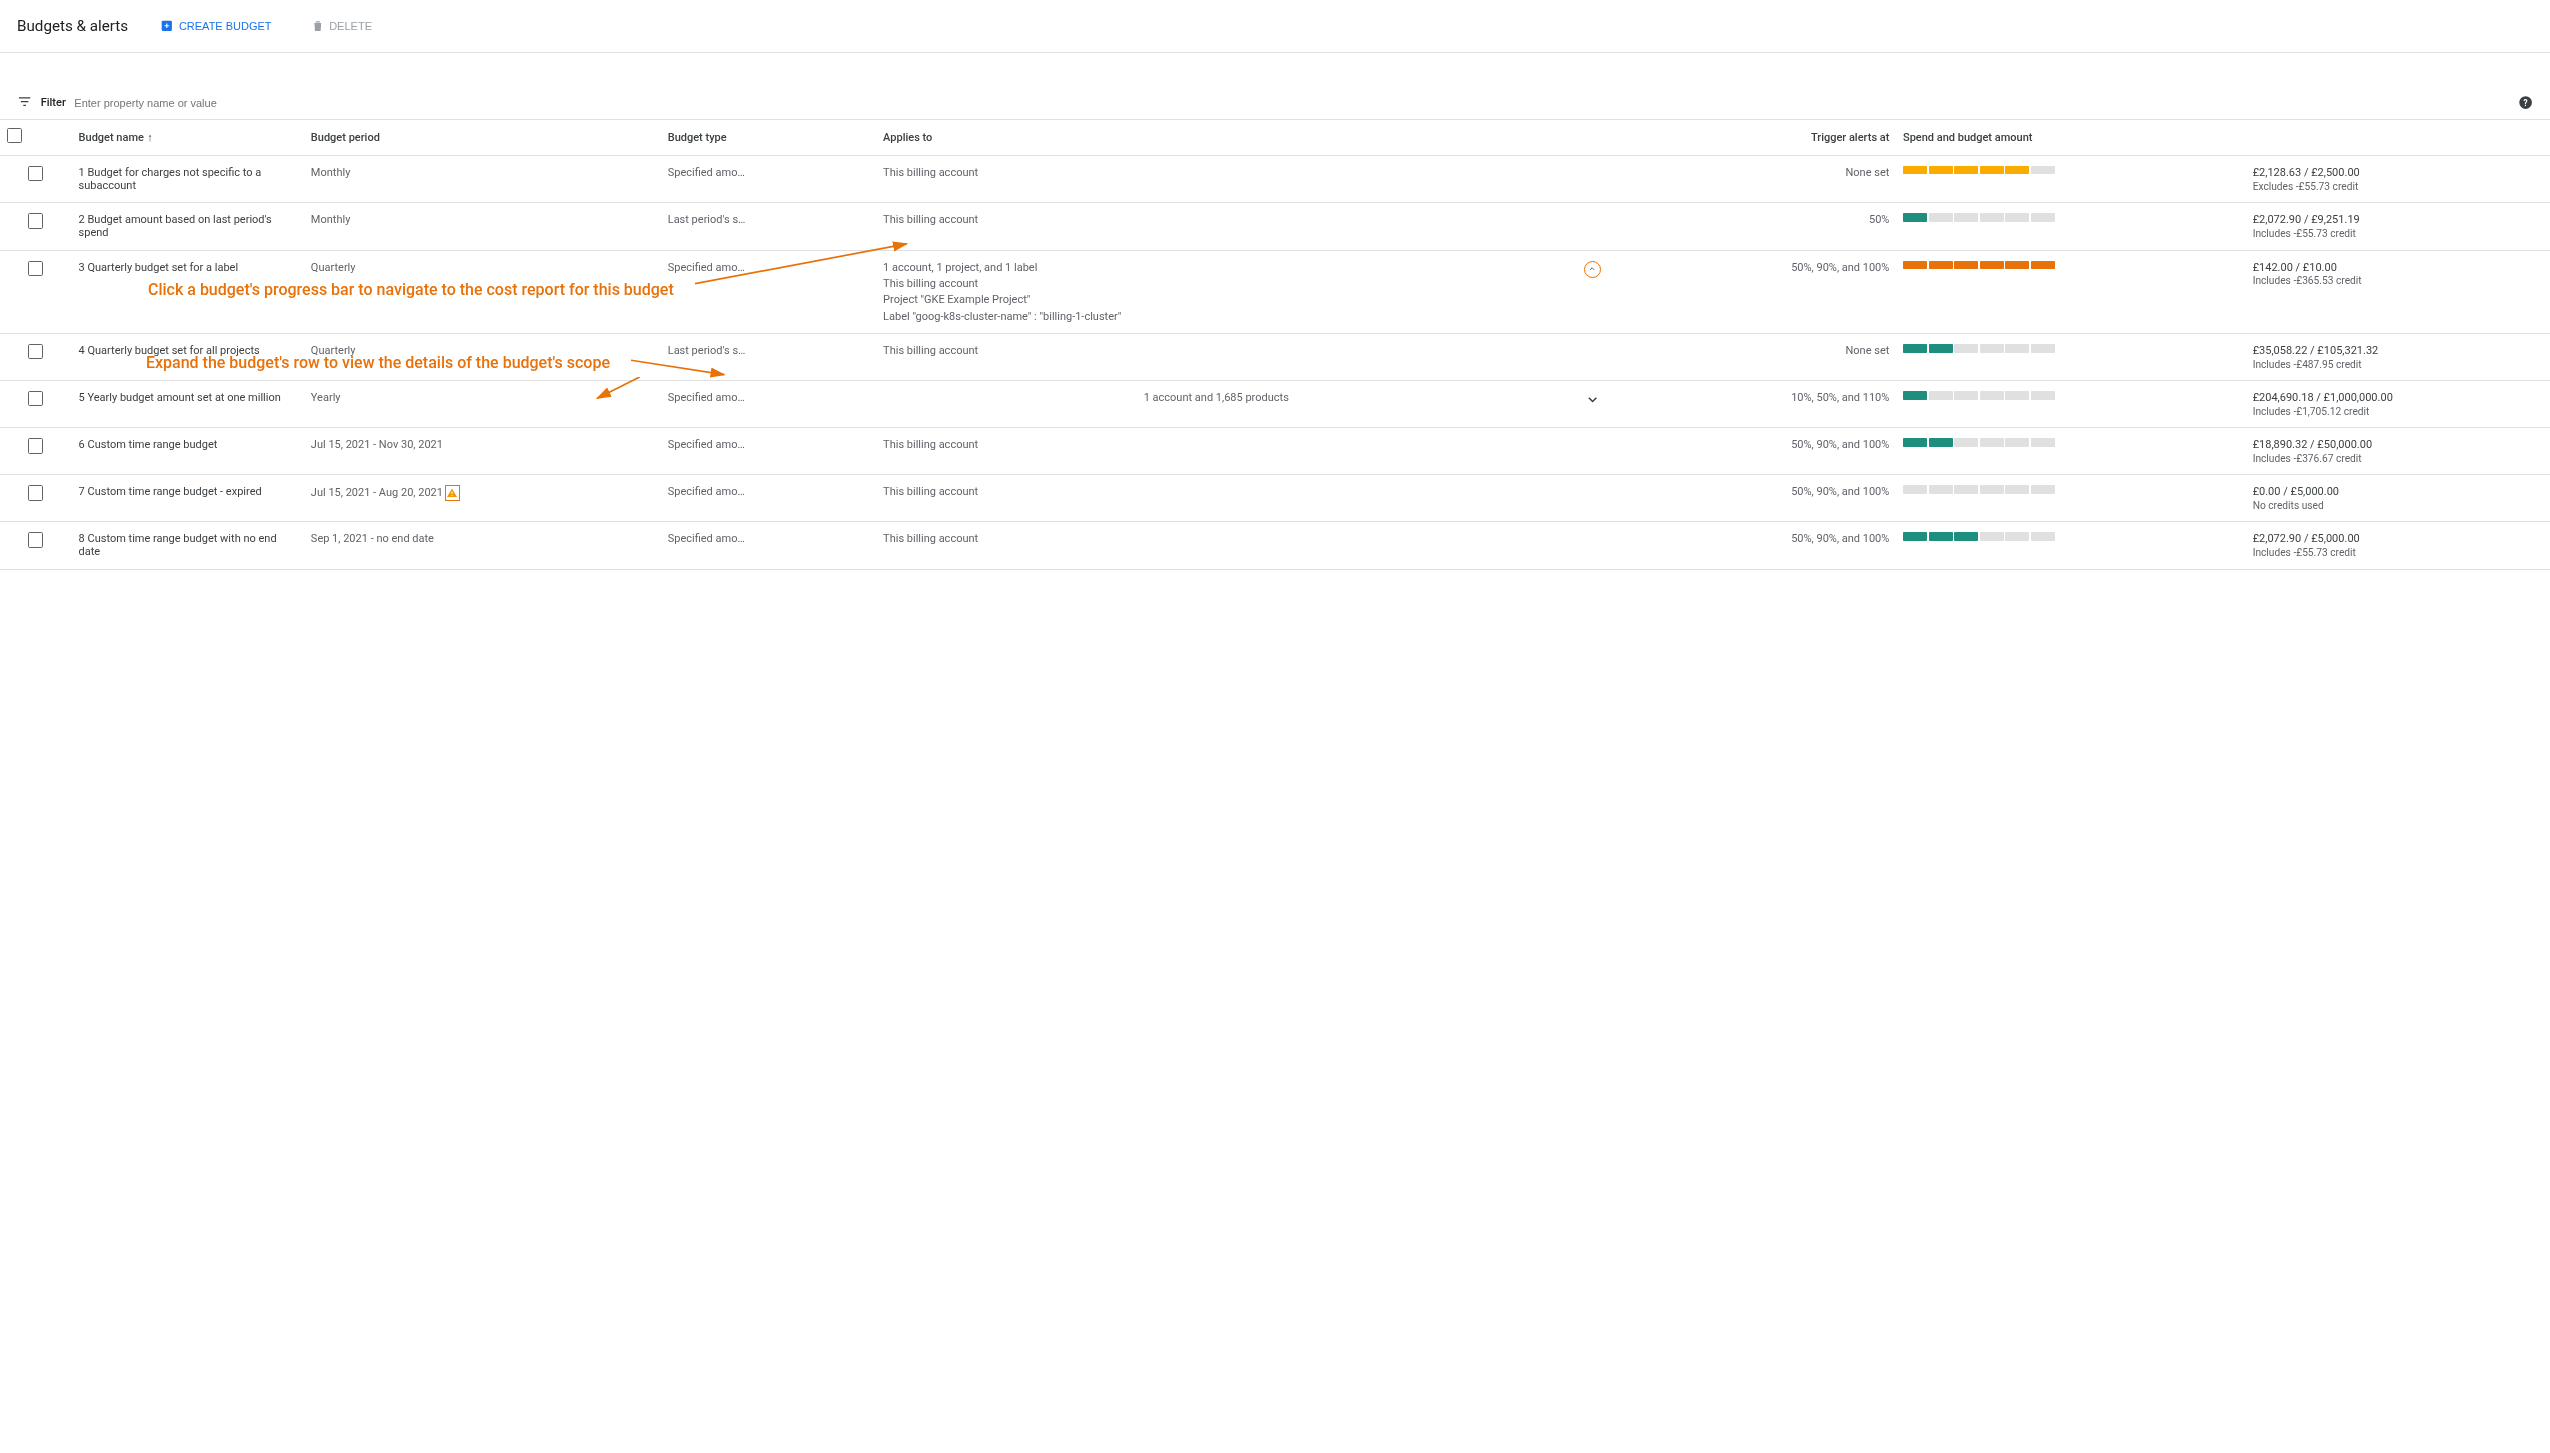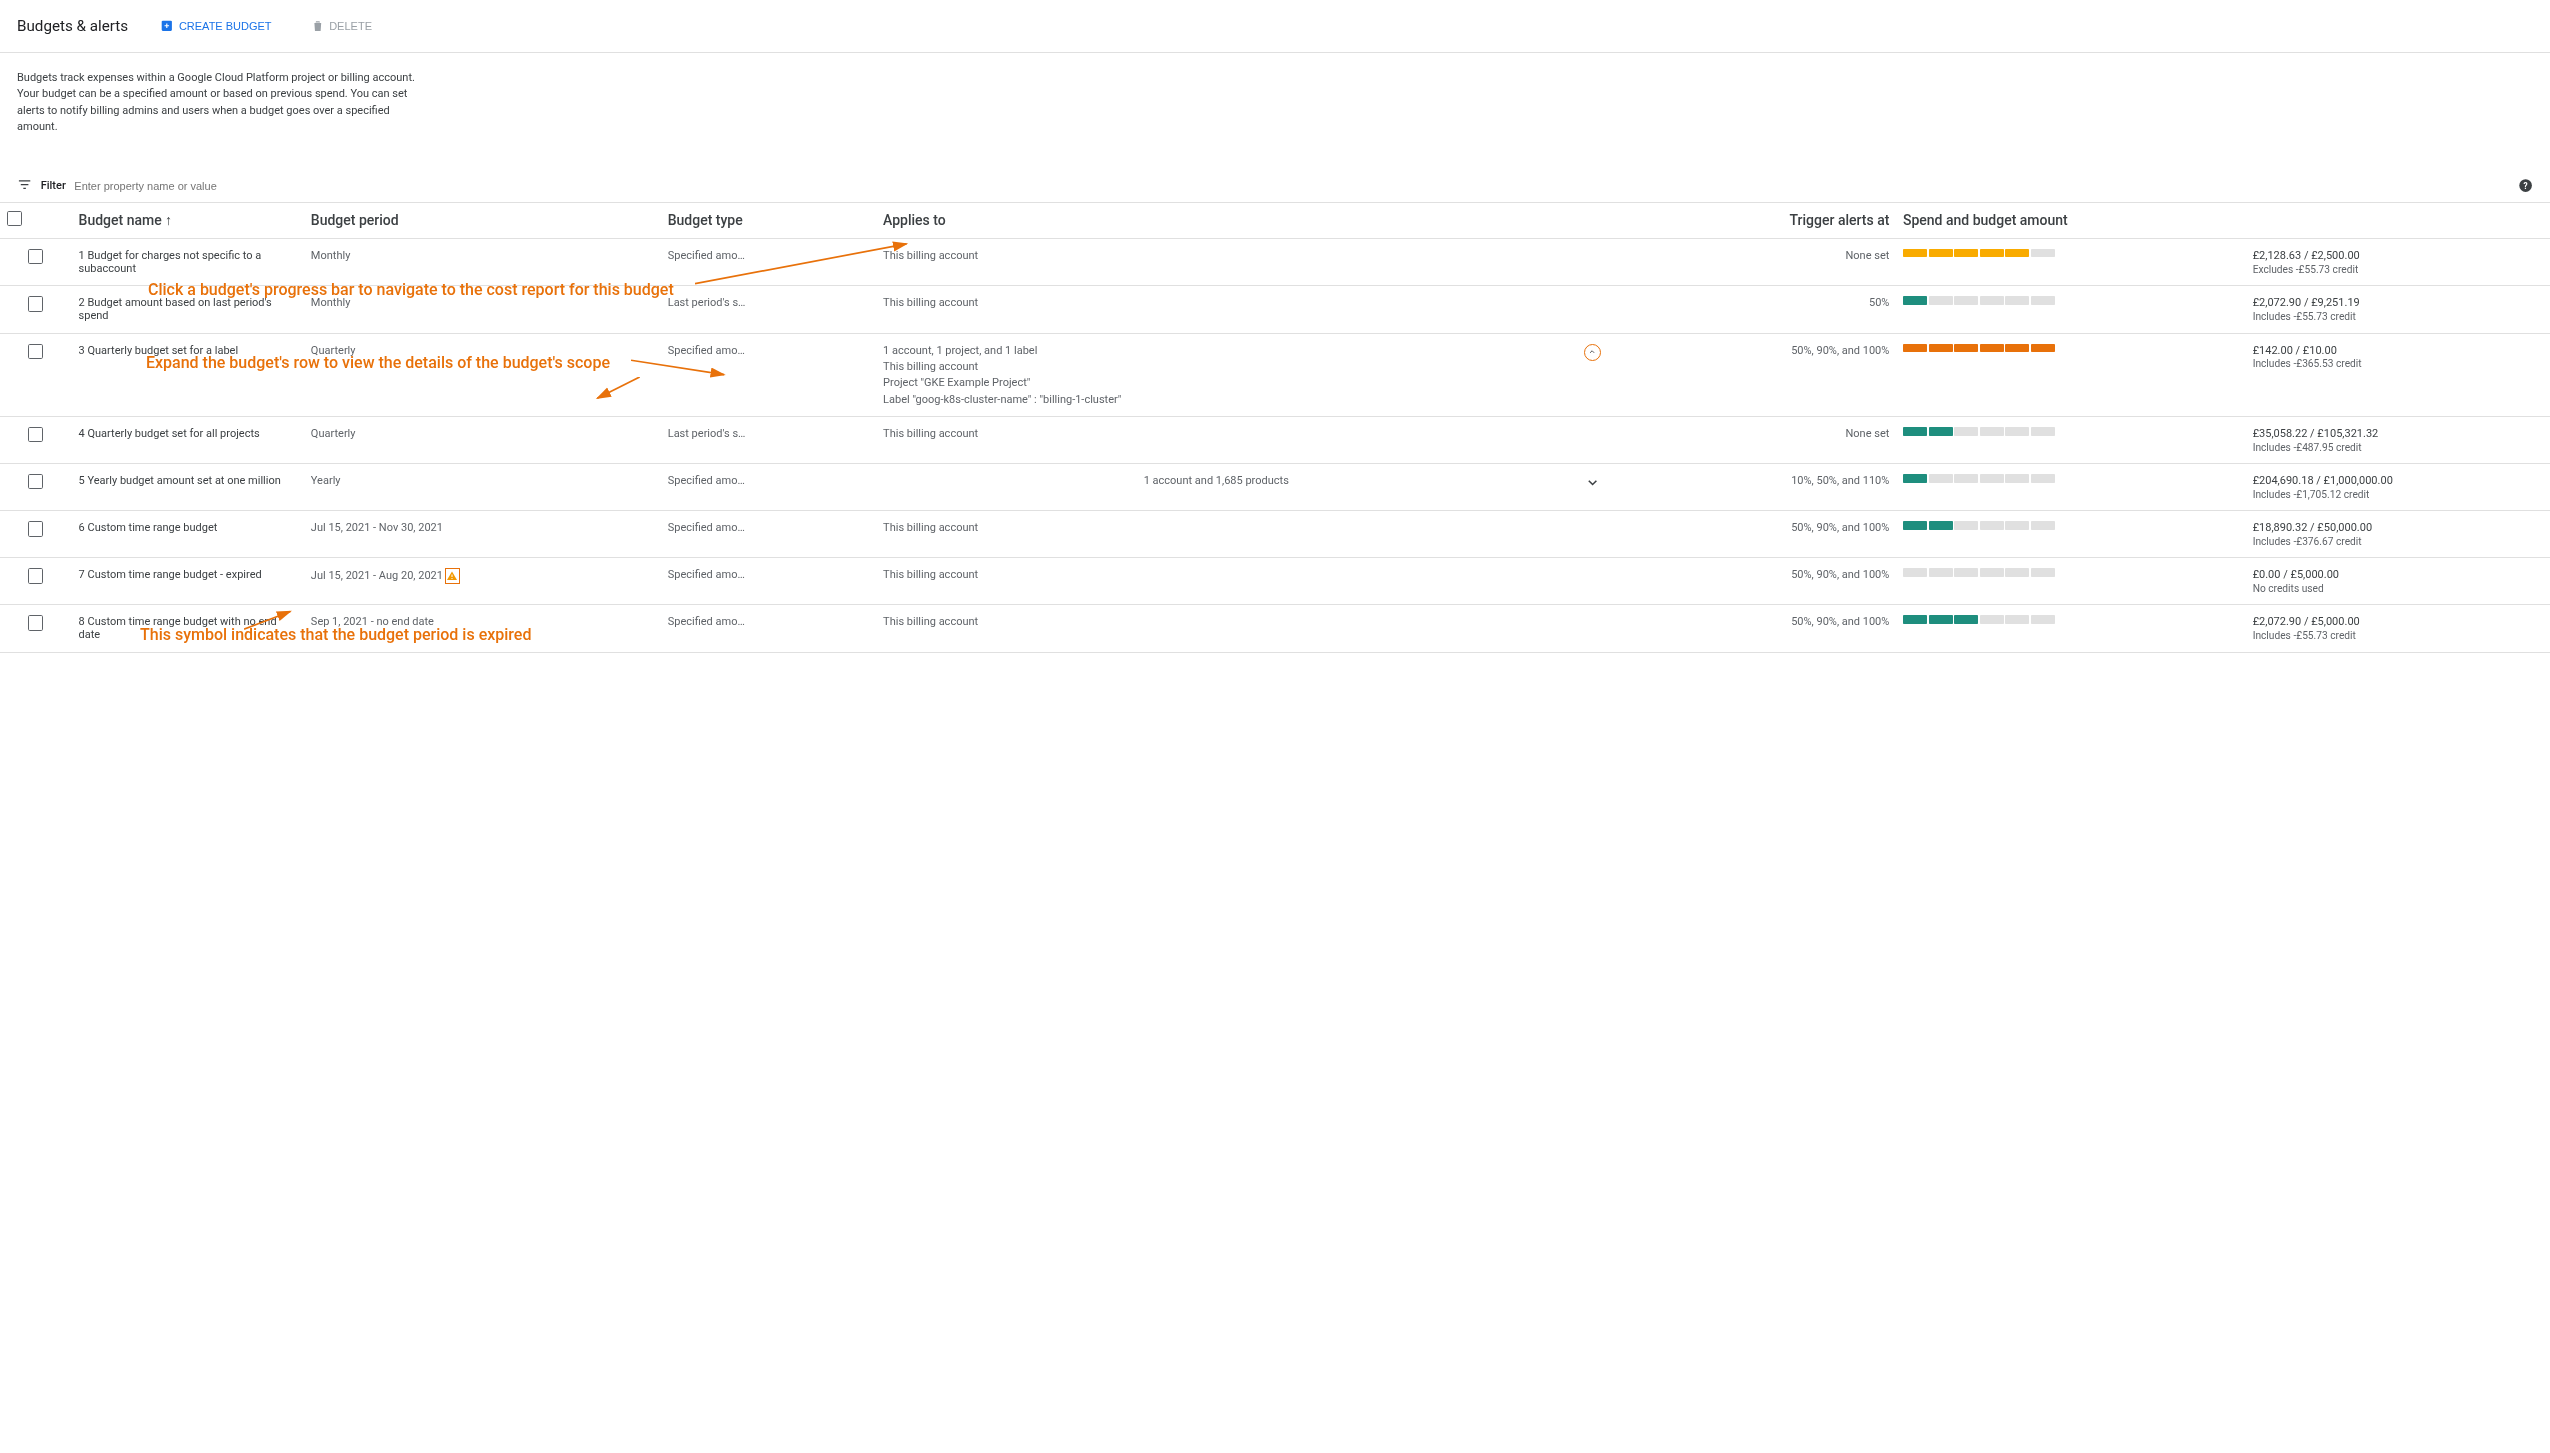--- a/index.html
+++ b/index.html
@@ -20,21 +20,21 @@
   .info-text { font-size: 11px; color: #3c4043; }
   .info-link { color: #9334e6; text-decoration: underline; }
   
   .filter-bar { display: flex; align-items: center; gap: 8.5px; padding: 6.8px 17px; position: relative; }
   .filter-label { font-weight: 500; font-size: 11px; }
   .filter-input { border: none; outline: none; font-size: 11px; flex: 1; color: #5f6368; }
   .help-icon { position: absolute; right: 17px; width: 15.2px; height: 15.2px; }
   
   .table { width: 100%; border-collapse: collapse; }
   .table thead tr { border-top: 0.8px solid #e0e0e0; border-bottom: 0.8px solid #e0e0e0; background: #fff; }
-  .table th { text-align: left; font-size: 14px; font-weight: 500; color: #3c4043; padding: 8.5px 6.8px; }
+  .table th { text-align: left; font-size: 11px; font-weight: 500; color: #3c4043; padding: 8.5px 6.8px; }
   .table th.right { text-align: right; }
   .table td { padding: 10.2px 6.8px; vertical-align: top; border-bottom: 0.8px solid #e0e0e0; font-size: 11px; color: #3c4043; }
   .table td.right { text-align: right; }
   .col-check { width: 34px; text-align: center; }
   .col-name { width: 110px; }
   .col-period { width: 169px; }
   .col-type { width: 102px; }
   .col-applies { width: 322px; }
   .col-expand { width: 34px; text-align: center; }
   .col-trigger { width: 127px; text-align: right; }
@@ -87,21 +87,20 @@
     <span class="btn-icon">
       <svg viewBox="0 0 24 24" width="13.6" height="13.6" fill="#9aa0a6">
             <path d="M6 7h12l-1 14H7L6 7zm3-3h6l1 2H8l1-2z"></path>
           </svg>
     </span>
     <span>DELETE</span>
   </button>
 </div>
 
 <div class="content">
-  <p class="description">Budgets track expenses within a Google Cloud Platform project or billing account. Your budget can be a specified amount or based on previous spend. You can set alerts to notify billing admins and users when a budget goes over a specified amount.</p>
 
 </div>
 
 <div class="filter-bar">
   <span>
     <svg viewBox="0 0 24 24" width="15.2" height="15.2" fill="#3c4043">
           <path d="M3 6h18M6 12h12M10 18h4" stroke="#3c4043" stroke-width="2"></path>
         </svg>
   </span>
   <span class="filter-label">Filter</span>

